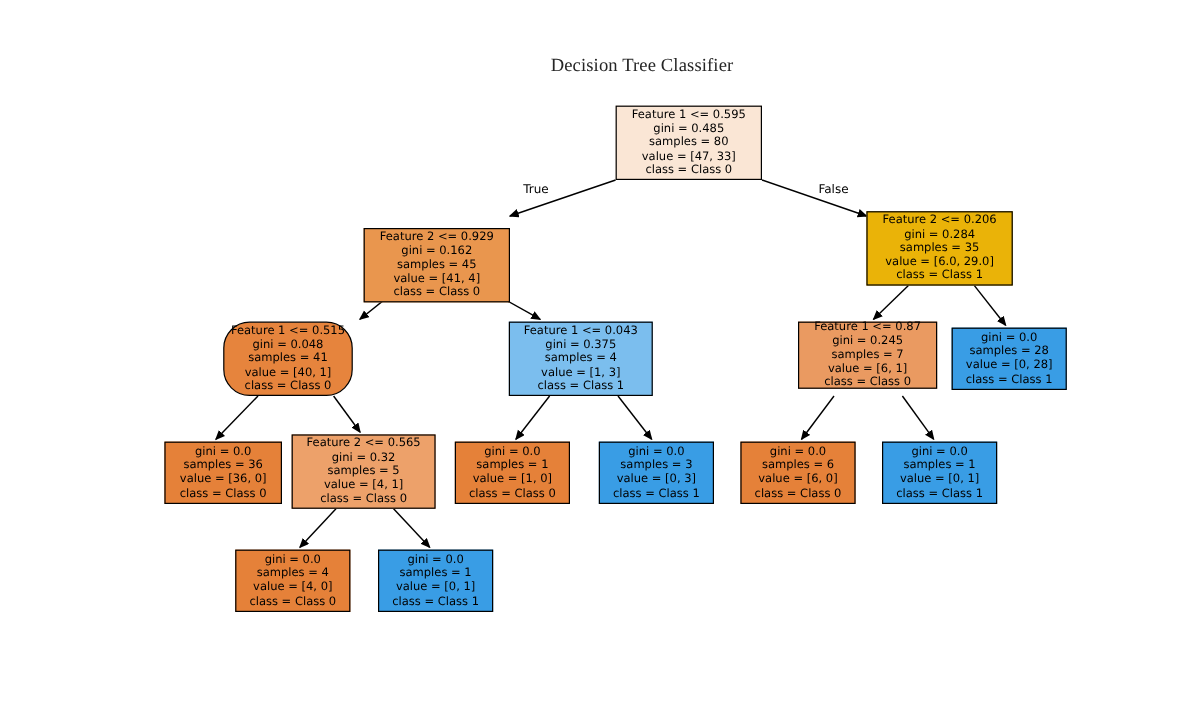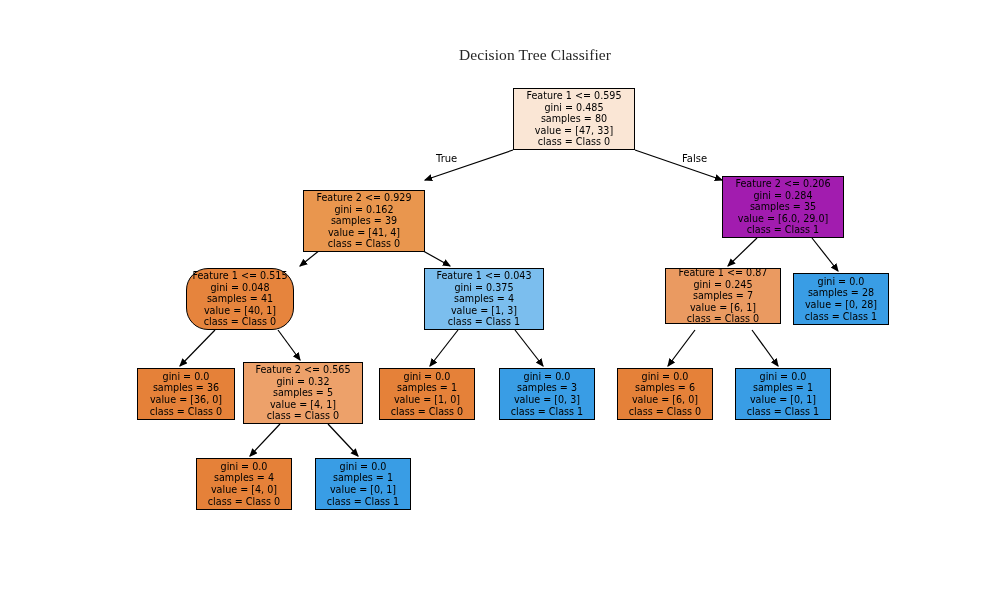--- a/index.html
+++ b/index.html
@@ -94,21 +94,21 @@
       <div class="node" style="left: 513px; top: 88px; width: 122px; height: 62px; background: rgb(250, 230, 213);">
         <span class="ln">Feature 1 &lt;= 0.595</span>
         <span class="ln">gini = 0.485</span>
         <span class="ln">samples = 80</span>
         <span class="ln">value = [47, 33]</span>
         <span class="ln">class = Class 0</span>
       </div>
       <div class="node" style="left: 303px; top: 176px; width: 122px; height: 62px; background: rgb(233, 150, 78); margin-top: 14px;">
         <span class="ln">Feature 2 &lt;= 0.929</span>
         <span class="ln">gini = 0.162</span>
-        <span class="ln">samples = 39</span>
+        <span class="ln">samples = 45</span>
         <span class="ln">value = [41, 4]</span>
         <span class="ln">class = Class 0</span>
       </div>
       <div class="node" style="left: 186px; top: 268px; width: 108px; height: 62px; background: rgb(230, 132, 61); border-radius: 22px;">
         <span class="ln">Feature 1 &lt;= 0.515</span>
         <span class="ln">gini = 0.048</span>
         <span class="ln">samples = 41</span>
         <span class="ln">value = [40, 1]</span>
         <span class="ln">class = Class 0</span>
       </div>
@@ -149,21 +149,21 @@
         <span class="ln">samples = 1</span>
         <span class="ln">value = [1, 0]</span>
         <span class="ln">class = Class 0</span>
       </div>
       <div class="node" style="left: 499px; top: 368px; width: 96px; height: 52px; background: rgb(57, 157, 229);">
         <span class="ln">gini = 0.0</span>
         <span class="ln">samples = 3</span>
         <span class="ln">value = [0, 3]</span>
         <span class="ln">class = Class 1</span>
       </div>
-      <div class="node" style="left: 722px; top: 176px; width: 122px; height: 62px; background: #a21caf;">
+      <div class="node" style="left: 722px; top: 176px; width: 122px; height: 62px; background: #eab308;">
         <span class="ln">Feature 2 &lt;= 0.206</span>
         <span class="ln">gini = 0.284</span>
         <span class="ln">samples = 35</span>
         <span class="ln">value = [6.0, 29.0]</span>
         <span class="ln">class = Class 1</span>
       </div>
       <div class="node" style="left: 665px; top: 268px; width: 116px; height: 56px; background: rgb(234, 154, 97);">
         <span class="ln">Feature 1 &lt;= 0.87</span>
         <span class="ln">gini = 0.245</span>
         <span class="ln">samples = 7</span>

